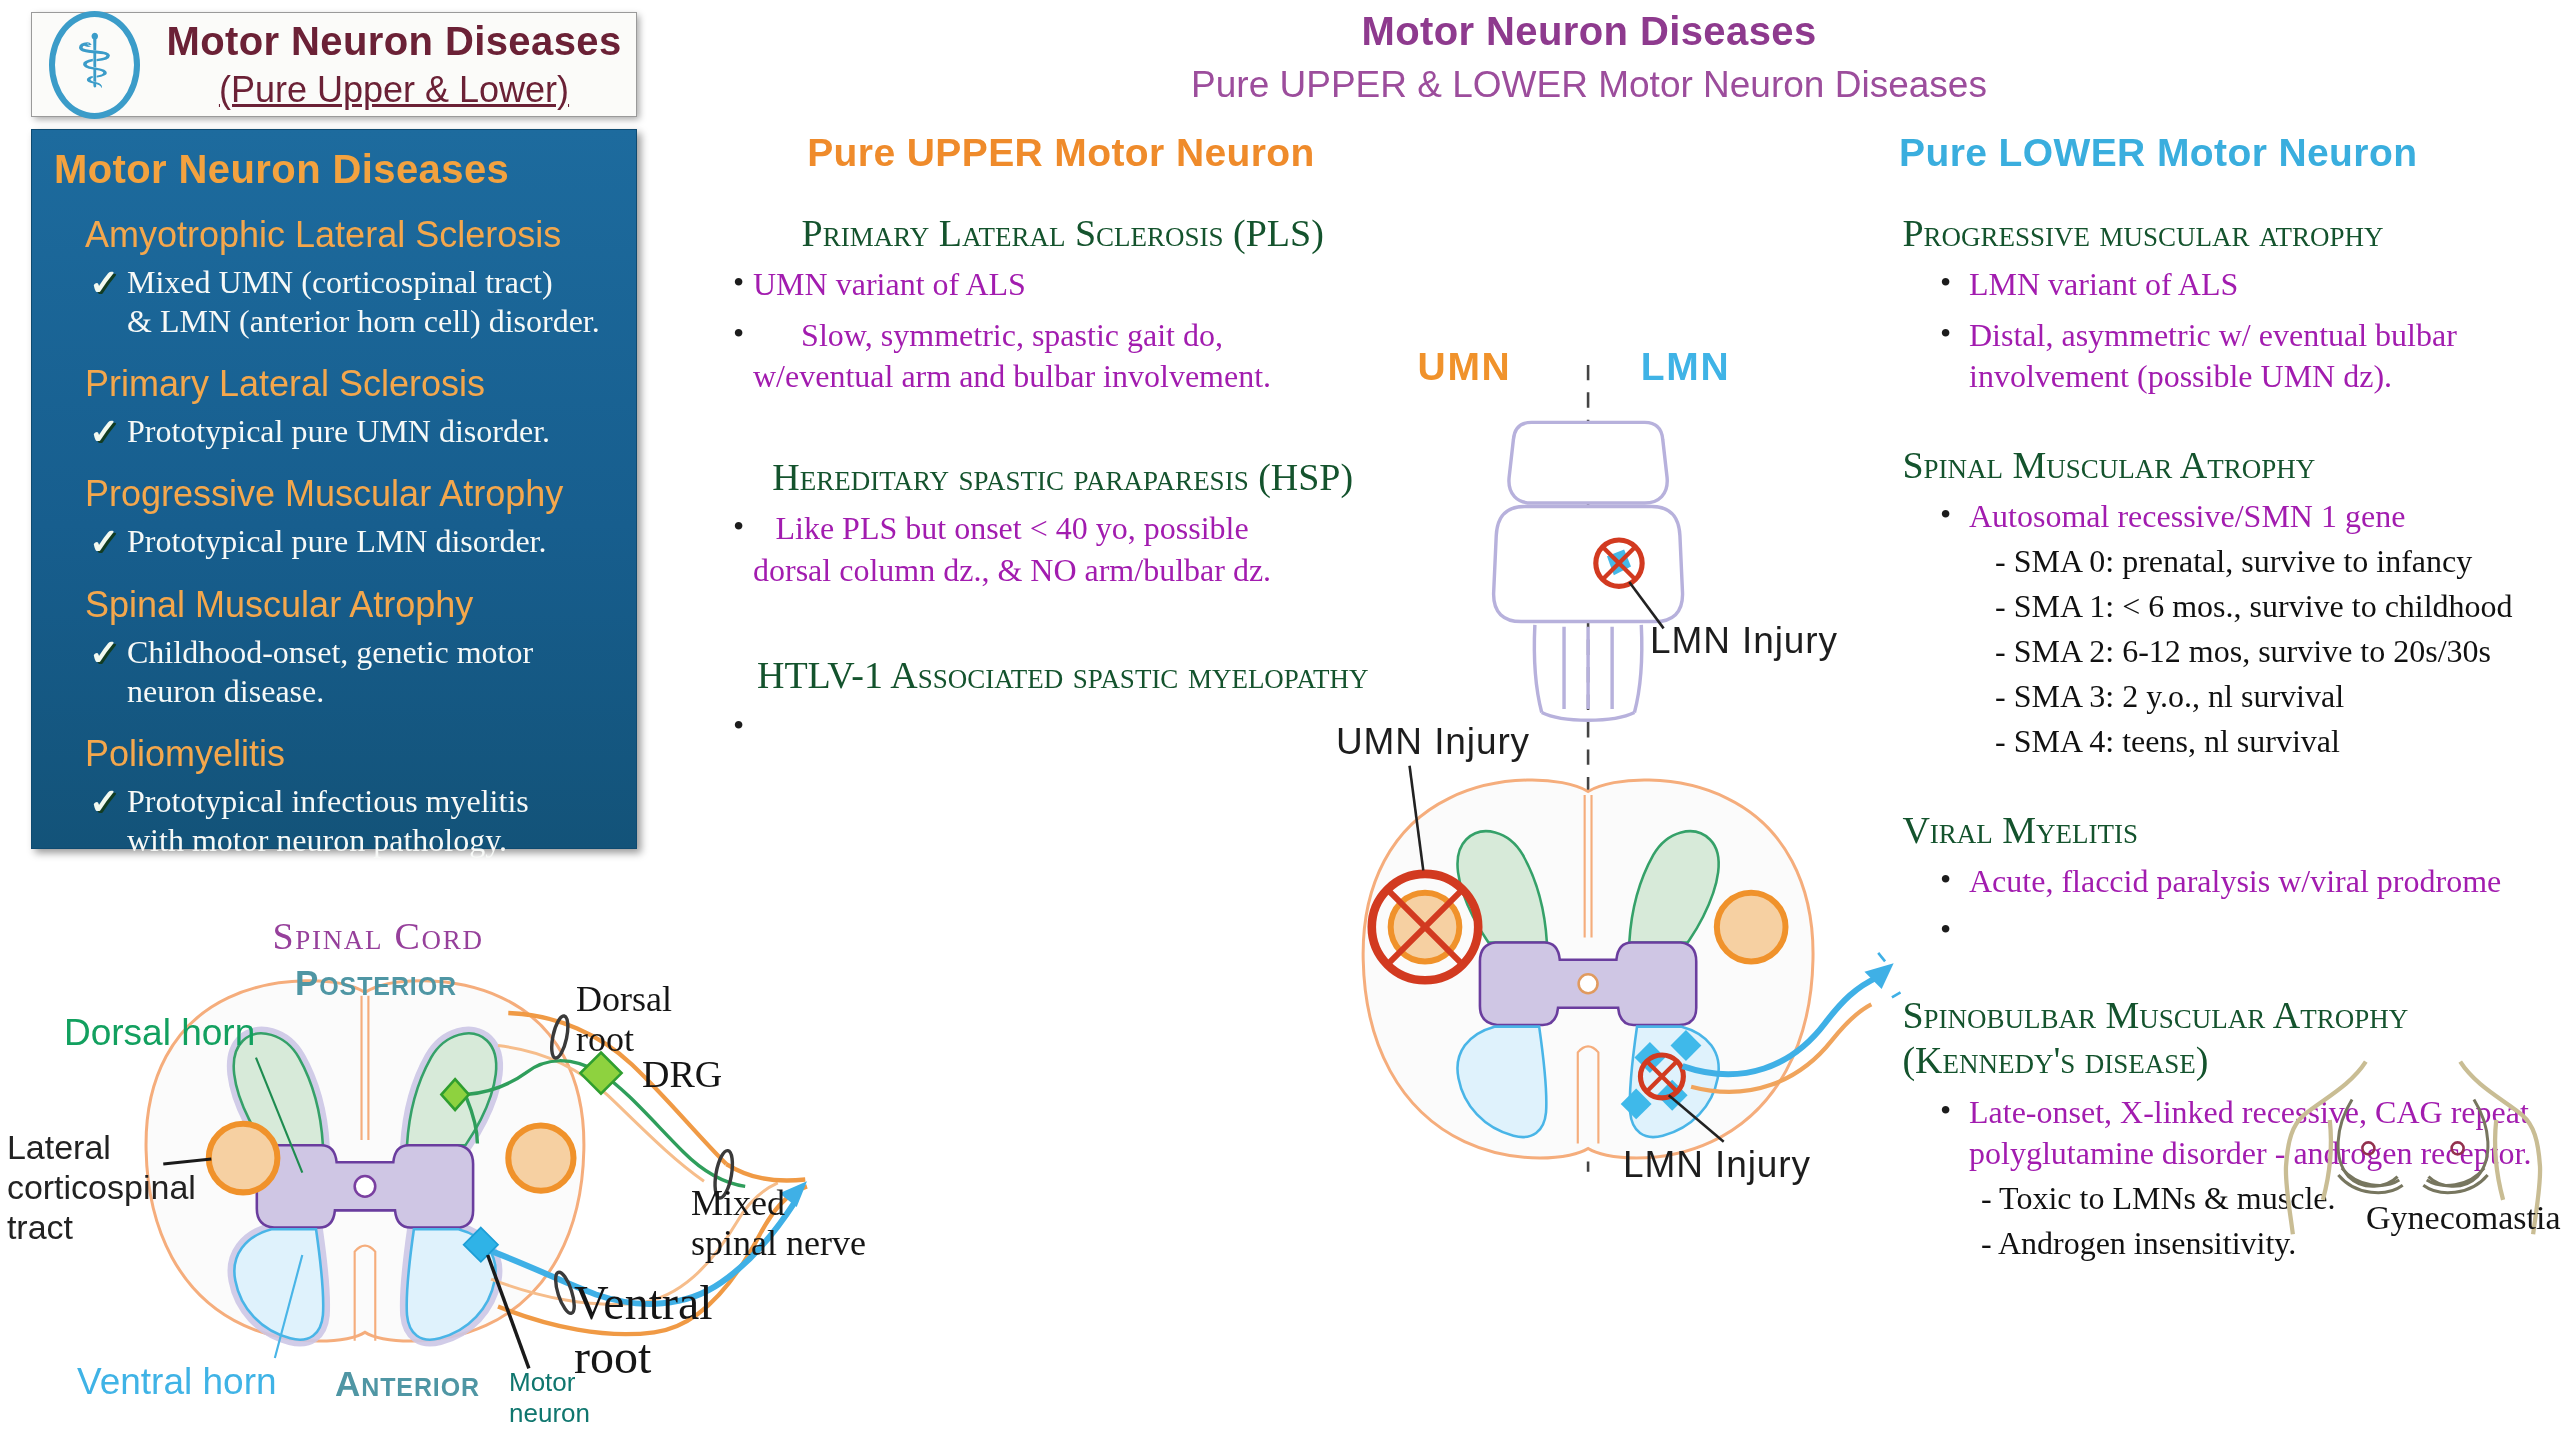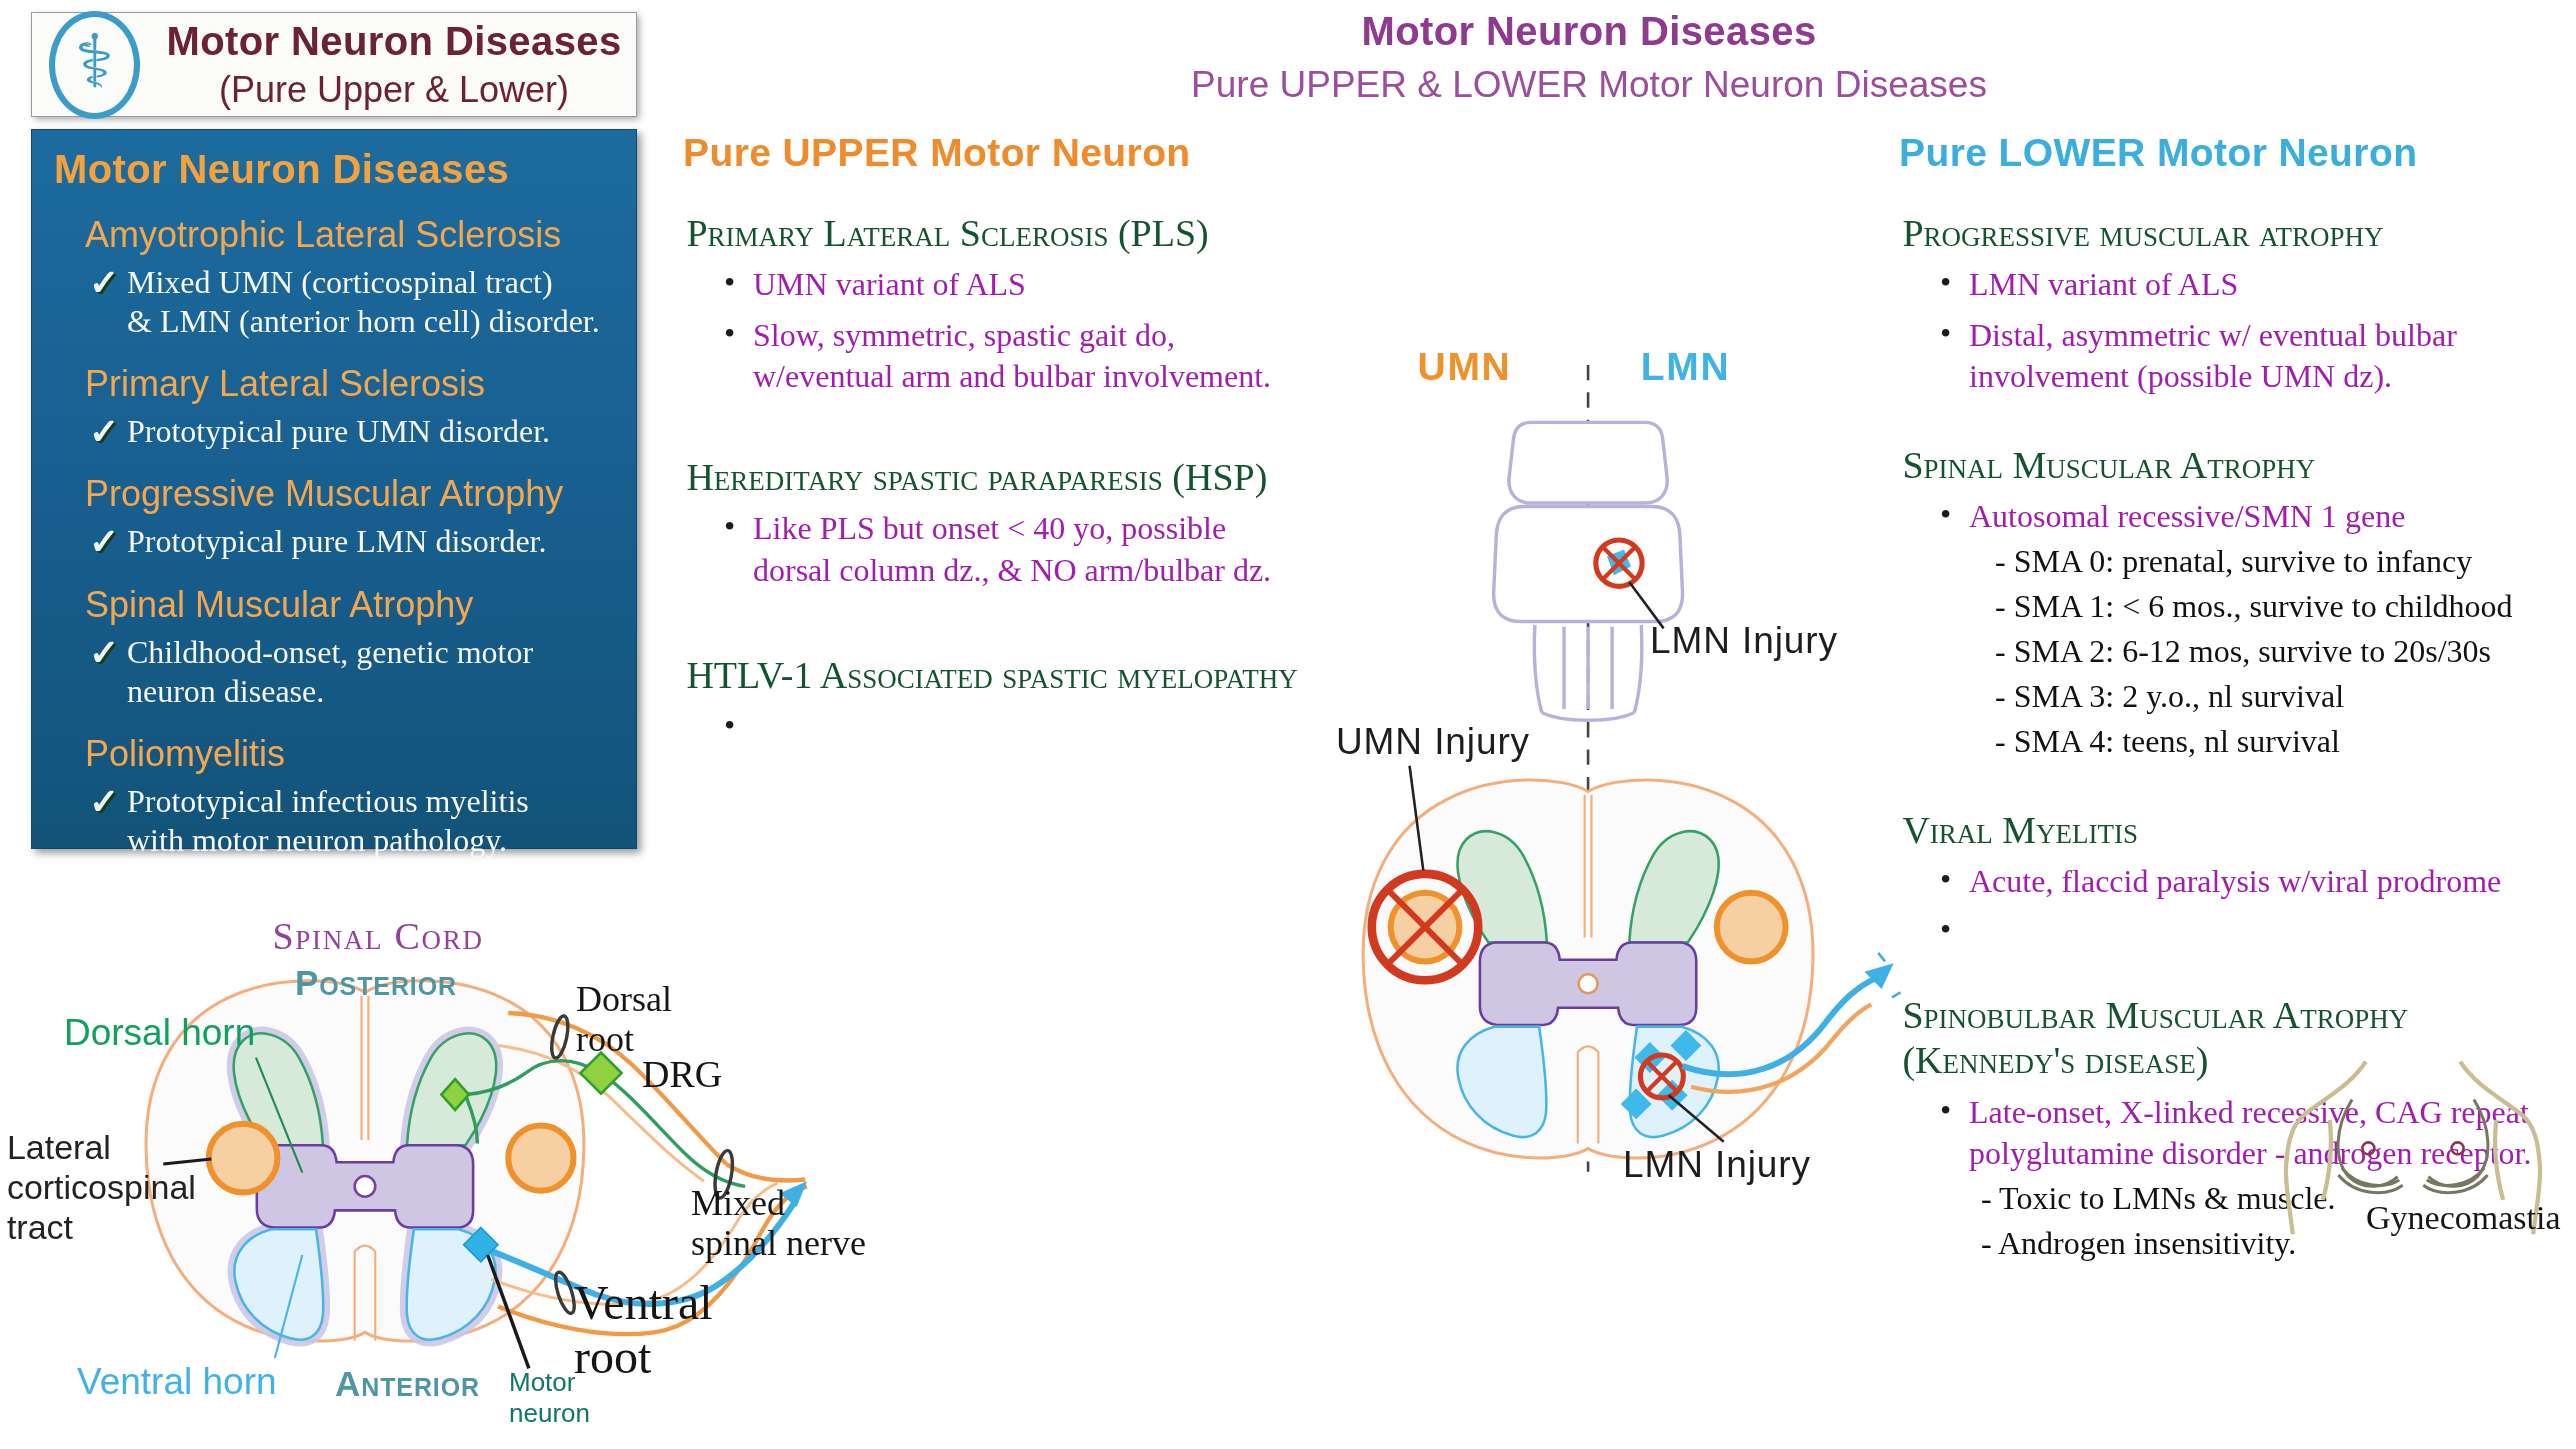--- a/index.html
+++ b/index.html
@@ -19,21 +19,21 @@
     box-shadow:3.4px 3.4px 6.9px rgba(0,0,0,.35);
     display:flex;align-items:center;gap:22px;padding-left:17px;box-sizing:border-box;
   }
   .asclepius{
     width:79px;height:96px;border:6px solid #3b9cc9;border-radius:50%;
     color:#3b9cc9;font-size:74px;line-height:89px;text-align:center;
     font-family:"DejaVu Sans",sans-serif;flex:0 0 auto;
   }
   .hc-text{color:#6b2136;text-align:center;width:464px;}
   .hc-title{font-size:40px;font-weight:bold;letter-spacing:0.4px;}
-  .hc-sub{font-size:36px;margin-top:5px;}
+  .hc-sub{font-size:36px;margin-top:5px;text-decoration:underline;}
 
   
   .sidebar{
     left:31px;top:129px;width:606px;height:720px;
     background:linear-gradient(180deg,#1d6b9e 0%,#175e8e 55%,#135379 100%);
     border:1.7px solid #0e4a70;box-shadow:4.3px 4.3px 7.7px rgba(0,0,0,.4);
     box-sizing:border-box;
   }
   .sb-title{font-size:40px;font-weight:bold;color:#f3a23f;margin:17px 0 0 22px;letter-spacing:0.4px;}
   .sb-label{font-size:36px;color:#f4a74c;margin:22px 0 0 53px;}
@@ -47,21 +47,21 @@
     color:#f7f9f7;
   }
 
   
   .main-title{left:1151px;top:8.6px;width:876px;text-align:center;}
   .mt-title{font-size:40px;font-weight:bold;color:#8e3a8e;letter-spacing:0.4px;}
   .mt-sub{font-size:37px;color:#9c4d9c;margin-top:10.3px;}
 
   
   .col{box-sizing:border-box;}
-  .col-upper{left:683px;top:131px;width:756px;}
+  .col-upper{left:683px;top:131px;width:756px;text-align:center;}
   .col-lower{left:1899px;top:131px;width:696px;}
   .col-heading{font-size:39px;font-weight:bold;letter-spacing:0.4px;}
   .col-upper .col-heading{color:#ef8b2b;}
   .col-lower .col-heading{color:#3aaede;}
   .sec{margin-top:36px;}
   .sec-title{
     font-family:"Liberation Serif",serif;font-variant:small-caps;
     font-size:38px;color:#14532d;line-height:1.18;margin-left:3.4px;
   }
   .bullet{display:flex;margin:8.6px 0 0 41px;}

